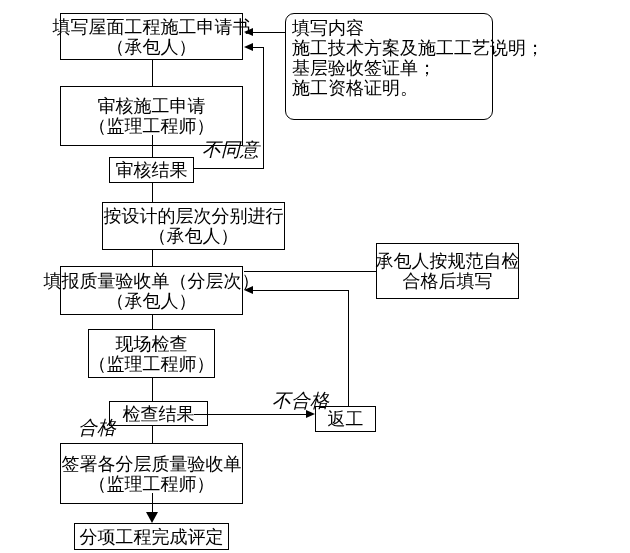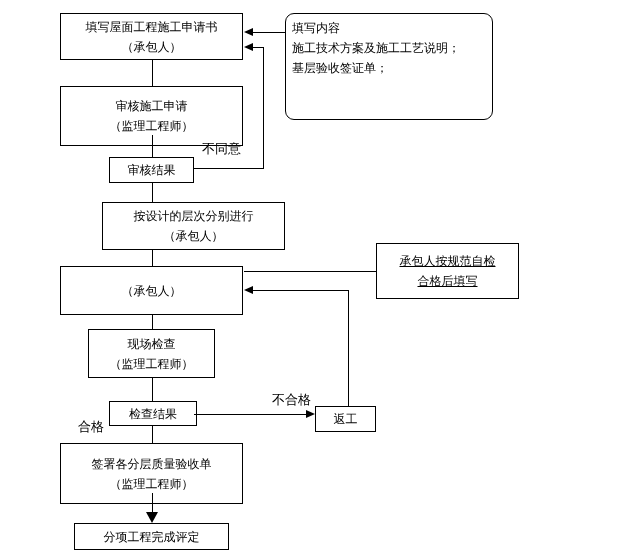--- a/index.html
+++ b/index.html
@@ -19,21 +19,21 @@
   .box {
     position: absolute;
     box-sizing: border-box;
     border: 1px solid #000000;
     background: #ffffff;
     display: flex;
     flex-direction: column;
     align-items: center;
     justify-content: center;
     text-align: center;
-    font-size: 12px;
+    font-size: 18px;
     line-height: 20px;
     white-space: nowrap;
   }
   .note {
     align-items: flex-start;
     justify-content: flex-start;
     text-align: left;
     padding: 4px 2px 2px 6px;
     border-radius: 9px;
   }
@@ -59,23 +59,24 @@
   }
   .arrow-down {
     position: absolute;
     width: 0; height: 0;
     border-left: 6px solid transparent;
     border-right: 6px solid transparent;
     border-top: 11px solid #000000;
   }
   .lbl {
     position: absolute;
-    font-size: 13px;
+    font-size: 19px;
     line-height: 14px;
     white-space: nowrap;
+    font-style: italic;
   }
 </style>
 </head>
 <body>
 
 <div class="canvas">
 
   <div class="box" style="left:60px; top:13px; width:183px; height:47px;">
     <span>填写屋面工程施工申请书</span>
     <span>（承包人）</span>
@@ -89,48 +90,50 @@
   <div class="box" style="left:109px; top:157px; width:85px; height:26px;">
     <span>审核结果</span>
   </div>
 
   <div class="box" style="left:60px; top:202px; width:183px; height:48px;margin-left:42px;">
     <span>按设计的层次分别进行</span>
     <span>（承包人）</span>
   </div>
 
   <div class="box" style="left:60px; top:266px; width:183px; height:49px;">
+    <span>填报质量验收单（分层次）</span>
     <span>（承包人）</span>
   </div>
 
   <div class="box" style="left:88px; top:329px; width:127px; height:49px;">
     <span>现场检查</span>
     <span>（监理工程师）</span>
   </div>
 
-  <div class="box" style="left:109px; top:401px; width:88px; height:25px;">
+  <div class="box" style="left:109px; top:401px; width:99px; height:25px;">
     <span>检查结果</span>
   </div>
 
   <div class="box" style="left:60px; top:443px; width:183px; height:61px;">
     <span>签署各分层质量验收单</span>
     <span>（监理工程师）</span>
   </div>
 
   <div class="box" style="left:74px; top:523px; width:155px; height:27px;">
     <span>分项工程完成评定</span>
   </div>
 
   <div class="box note" style="left:285px; top:13px; width:208px; height:107px;">
     <span>填写内容</span>
     <span>施工技术方案及施工工艺说明；</span>
     <span>基层验收签证单；</span>
+    <span>施工资格证明。</span>
   </div>
 
-  <div class="box" style="left:376px; top:243px; width:143px; height:56px;text-decoration:underline;">
+  <div class="box" style="left:376px; top:243px; width:143px; height:56px;">
     <span>承包人按规范自检</span>
     <span>合格后填写</span>
   </div>
 
   <div class="box" style="left:315px; top:406px; width:61px; height:26px;">
     <span>返工</span>
   </div>
 
   <div class="vline" style="left:152px; top:60px;  height:26px;"></div>
   <div class="vline" style="left:152px; top:135px; height:22px;"></div>

